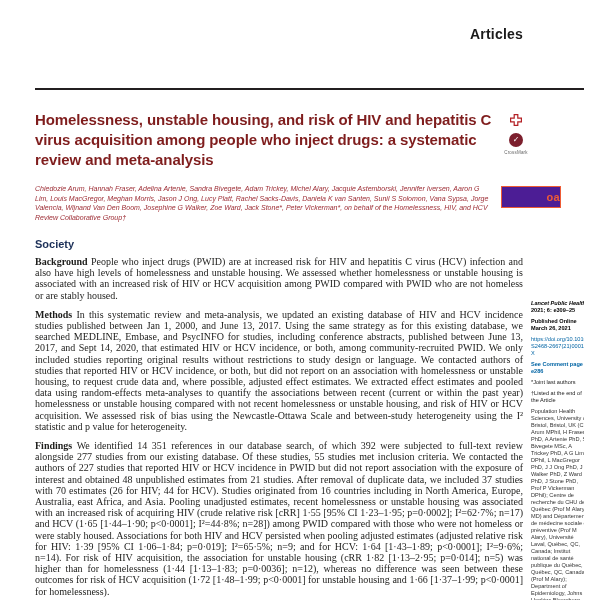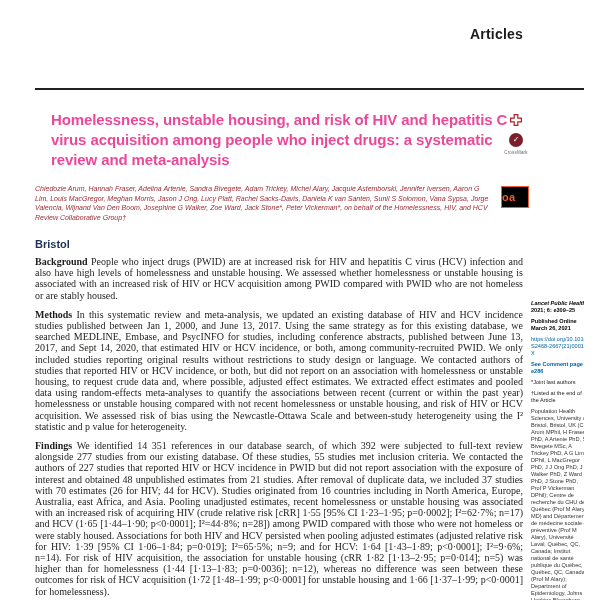--- a/index.html
+++ b/index.html
@@ -8,22 +8,22 @@
     overflow:hidden; font-family:"Liberation Sans", sans-serif; color:#1d1d1b;
   }
   .running-head {
     position:absolute; top:26px; left:35px; width:488px; text-align:right;
     font-size:14px; font-weight:bold; color:#1a1a1a; letter-spacing:.2px;
   }
   .head-rule { position:absolute; top:88px; left:35px; width:554px; height:2px; background:#231f20; }
 
   .main-col { position:absolute; left:35px; top:110px; width:488px; }
   .title {
-    margin:0 0 14px 16px; width:478px; font-size:15px; line-height:20px;
-    font-weight:700; color:#ec4899; letter-spacing:-0.1px;
+    margin:0 0 14px 0; width:478px; font-size:15px; line-height:20px;
+    font-weight:700; color:#7f1d1d; letter-spacing:-0.1px;
   }
   .authors {
     margin:0 0 16px 0; width:458px; font-style:italic;
     font-size:7px; line-height:9.5px; color:#9c2b33;
   }
   .summary-h { margin:0 0 6px 0; font-size:11px; font-weight:700; color:#1c3058; }
   .para {
     margin:0 0 8px 0; font-family:"Liberation Serif", serif;
     font-size:10px; line-height:11.2px; text-align:justify; color:#1d1d1b;
   }
@@ -34,22 +34,23 @@
     display:flex; flex-direction:column; align-items:center; gap:3px;
   }
   .cm-circle {
     width:14px; height:14px; border-radius:50%; background:#7c1f2d; color:#fff;
     font-size:8px; line-height:14px; text-align:center; display:block;
   }
   .cm-label { font-size:4.5px; color:#666; letter-spacing:.2px; }
 
   .oa-badge {
     position:absolute; left:501px; top:186px; width:26px; height:20px;
-    border:1.5px solid #ee5b35; display:flex; align-items:center; justify-content:flex-start;
-    background:#000000;
+    border:1.5px solid #ee5b35; display:flex; align-items:center; justify-content:flex-end;
+    background:#4c1d95;
+    padding-left:32px;
   }
   .oa-text { color:#ee5b35; font-weight:700; font-size:11px; letter-spacing:.3px; }
 
   .sidebar {
     position:absolute; left:531px; top:300px; width:58px;
     font-size:5.6px; line-height:7px; color:#222;
   }
   .sidebar p { margin:0 0 4px 0; }
   .cite { font-weight:700; color:#000; }
   .cite .jname { font-style:italic; }
@@ -63,21 +64,21 @@
 <body>
 
 <div class="page">
 
   <div class="running-head">Articles</div>
   <div class="head-rule"></div>
 
   <div class="main-col">
     <h1 class="title">Homelessness, unstable housing, and risk of HIV and hepatitis C virus acquisition among people who inject drugs: a systematic review and meta-analysis</h1>
     <p class="authors">Chiedozie Arum, Hannah Fraser, Adelina Artenie, Sandra Bivegete, Adam Trickey, Michel Alary, Jacquie Astemborski, Jennifer Iversen, Aaron G Lim, Louis MacGregor, Meghan Morris, Jason J Ong, Lucy Platt, Rachel Sacks-Davis, Daniela K van Santen, Sunil S Solomon, Vana Sypsa, Jorge Valencia, Wijnand Van Den Boom, Josephine G Walker, Zoe Ward, Jack Stone*, Peter Vickerman*, on behalf of the Homelessness, HIV, and HCV Review Collaborative Group†</p>
-    <h2 class="summary-h">Bristol</h2>
+    <h2 class="summary-h">Society</h2>
 
     <p class="para"><b class="lead">Background</b> <span>People who inject drugs (PWID) are at increased risk for HIV and hepatitis C virus (HCV) infection and also have high levels of homelessness and unstable housing. We assessed whether homelessness or unstable housing is associated with an increased risk of HIV or HCV acquisition among PWID compared with PWID who are not homeless or are stably housed.</span></p>
 
     <p class="para"><b class="lead">Methods</b> <span>In this systematic review and meta-analysis, we updated an existing database of HIV and HCV incidence studies published between Jan 1, 2000, and June 13, 2017. Using the same strategy as for this existing database, we searched MEDLINE, Embase, and PsycINFO for studies, including conference abstracts, published between June 13, 2017, and Sept 14, 2020, that estimated HIV or HCV incidence, or both, among community-recruited PWID. We only included studies reporting original results without restrictions to study design or language. We contacted authors of studies that reported HIV or HCV incidence, or both, but did not report on an association with homelessness or unstable housing, to request crude data and, where possible, adjusted effect estimates. We extracted effect estimates and pooled data using random-effects meta-analyses to quantify the associations between recent (current or within the past year) homelessness or unstable housing compared with not recent homelessness or unstable housing, and risk of HIV or HCV acquisition. We assessed risk of bias using the Newcastle-Ottawa Scale and between-study heterogeneity using the I² statistic and p value for heterogeneity.</span></p>
 
     <p class="para"><b class="lead">Findings</b> <span>We identified 14 351 references in our database search, of which 392 were subjected to full-text review alongside 277 studies from our existing database. Of these studies, 55 studies met inclusion criteria. We contacted the authors of 227 studies that reported HIV or HCV incidence in PWID but did not report association with the exposure of interest and obtained 48 unpublished estimates from 21 studies. After removal of duplicate data, we included 37 studies with 70 estimates (26 for HIV; 44 for HCV). Studies originated from 16 countries including in North America, Europe, Australia, east Africa, and Asia. Pooling unadjusted estimates, recent homelessness or unstable housing was associated with an increased risk of acquiring HIV (crude relative risk [cRR] 1·55 [95% CI 1·23–1·95; p=0·0002]; I²=62·7%; n=17) and HCV (1·65 [1·44–1·90; p&lt;0·0001]; I²=44·8%; n=28]) among PWID compared with those who were not homeless or were stably housed. Associations for both HIV and HCV persisted when pooling adjusted estimates (adjusted relative risk for HIV: 1·39 [95% CI 1·06–1·84; p=0·019]; I²=65·5%; n=9; and for HCV: 1·64 [1·43–1·89; p&lt;0·0001]; I²=9·6%; n=14). For risk of HIV acquisition, the association for unstable housing (cRR 1·82 [1·13–2·95; p=0·014]; n=5) was higher than for homelessness (1·44 [1·13–1·83; p=0·0036]; n=12), whereas no difference was seen between these outcomes for risk of HCV acquisition (1·72 [1·48–1·99; p&lt;0·0001] for unstable housing and 1·66 [1·37–1·99; p&lt;0·0001] for homelessness).</span></p>
   </div>
 
   <div class="title-icons">
     <span>

